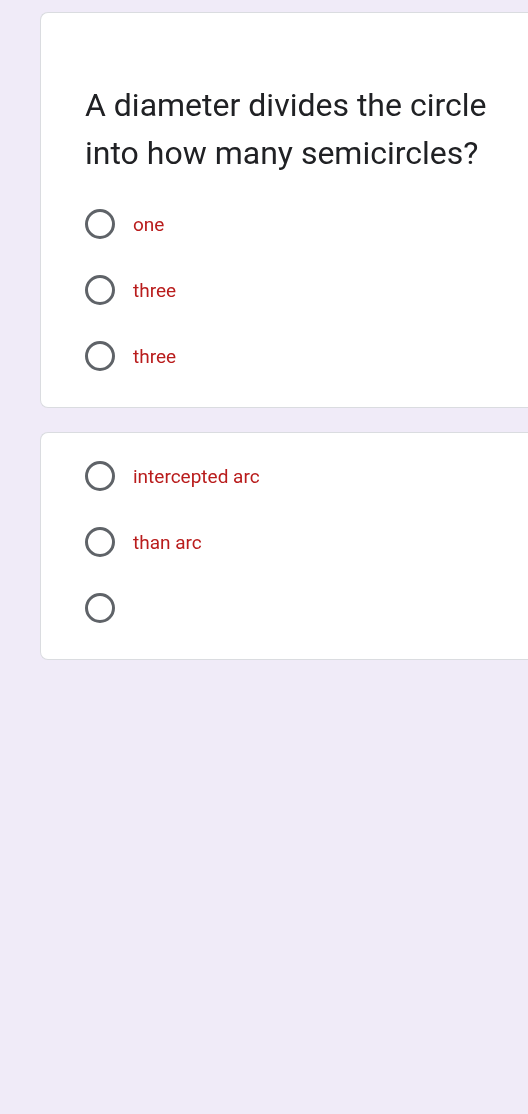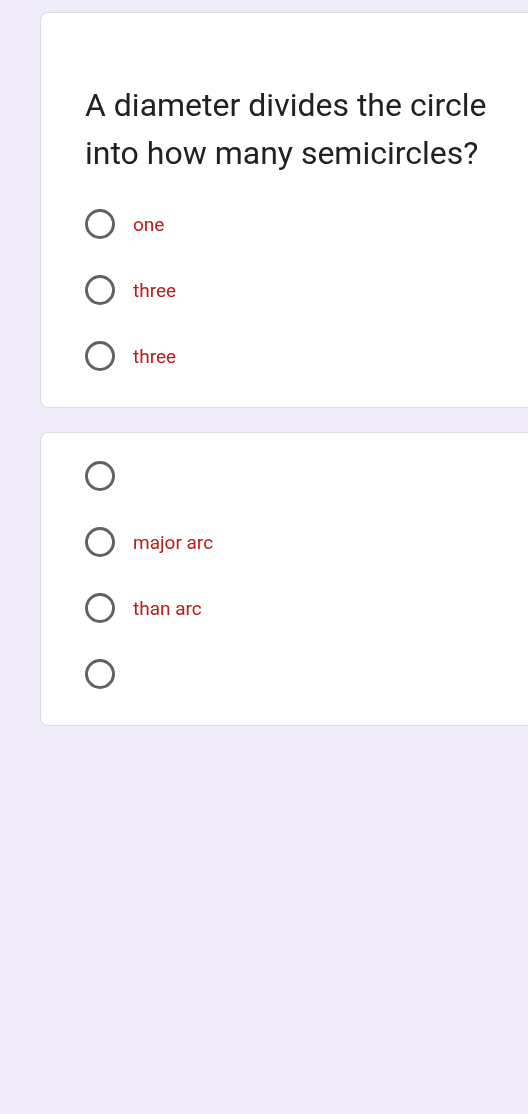--- a/index.html
+++ b/index.html
@@ -88,24 +88,21 @@
         <span class="radio-circle"></span>
         <span class="option-label">three</span>
       </label>
     </div>
   </div>
 
   <div class="question-card">
     <div class="options">
       <label class="option-row">
         <span class="radio-circle"></span>
-      </label>
-      <label class="option-row">
-        <span class="radio-circle"></span>
-        <span class="option-label">major arc</span>
+        <span class="option-label">intercepted arc</span>
       </label>
       <label class="option-row">
         <span class="radio-circle"></span>
         <span class="option-label">than arc</span>
       </label>
       <label class="option-row">
         <span class="radio-circle"></span>
       </label>
     </div>
   </div>

